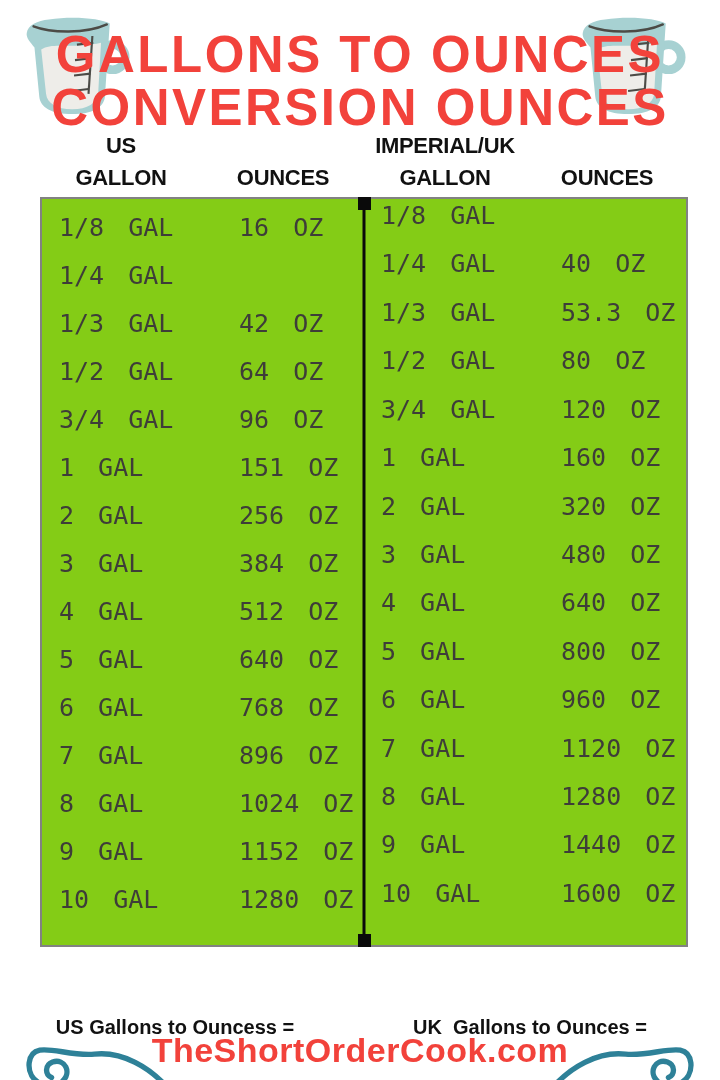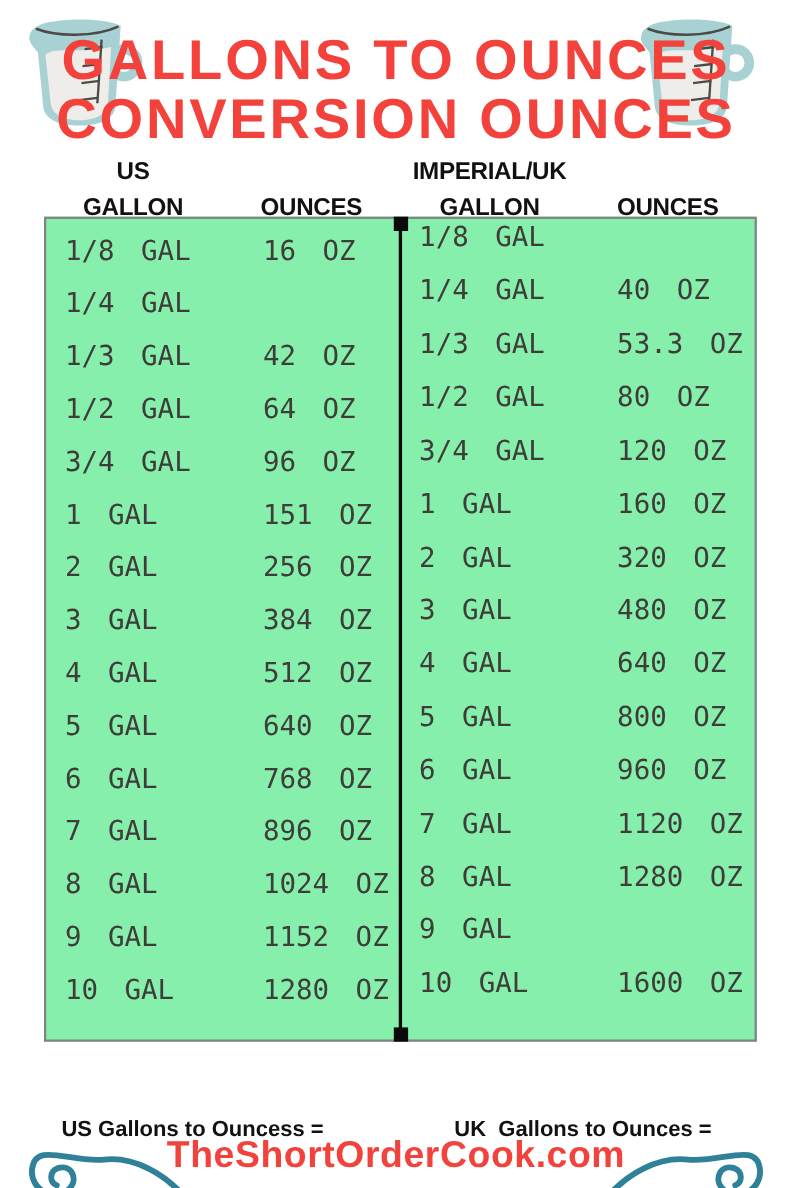--- a/index.html
+++ b/index.html
@@ -24,37 +24,37 @@
   .title{
     position:absolute;top:28px;left:0;right:0;
     text-align:center;
     color:var(--red);
     font-weight:bold;
     font-size:51px;
     letter-spacing:2.5px;
     line-height:53px;
   }
   .col-headers{
-    position:absolute;top:140px;left:40px;width:648px;
+    position:absolute;top:130px;left:40px;width:648px;
     display:flex;
     color:var(--ink);
     font-weight:bold;
     font-size:22px;
     letter-spacing:-0.3px;
   }
   .col-headers .cell{
     flex:0 0 25%;
     text-align:center;
     line-height:32px;
   }
   .col-headers .cell.bottom{padding-top:32px;}
   .table-box{
     position:absolute;left:40px;top:197px;width:648px;height:750px;
     border:2px solid var(--border);
-    background:#86efac;
+    background:#84cc16;
   }
   .divider{
     position:absolute;left:50%;top:0;bottom:0;width:3px;
     transform:translateX(-50%);
     background:#0a0a0a;
   }
   .divider::before,.divider::after{
     content:"";
     position:absolute;left:50%;transform:translateX(-50%);
     width:13px;height:13px;background:#0a0a0a;
@@ -251,20 +251,21 @@
       <div class="row">
         <span class="gal">7 GAL</span>
         <span class="oz">1120 OZ</span>
       </div>
       <div class="row">
         <span class="gal">8 GAL</span>
         <span class="oz">1280 OZ</span>
       </div>
       <div class="row">
         <span class="gal">9 GAL</span>
+        <span class="oz">1440 OZ</span>
       </div>
       <div class="row">
         <span class="gal">10 GAL</span>
         <span class="oz">1600 OZ</span>
       </div>
     </div>
   <div class="divider"></div>
 </div>
 
 <div class="formula us">

